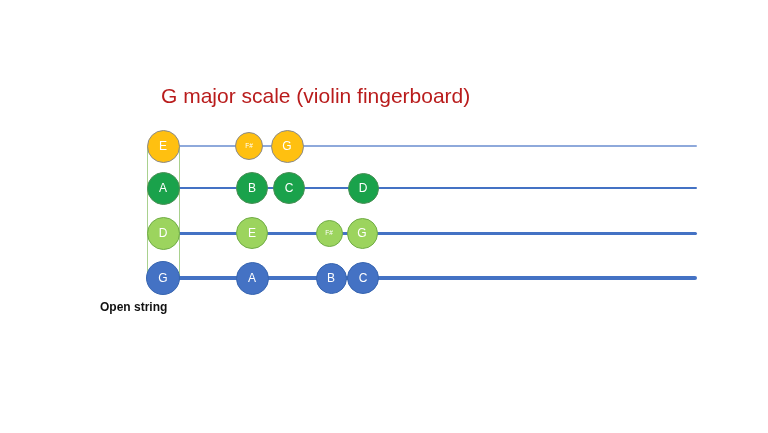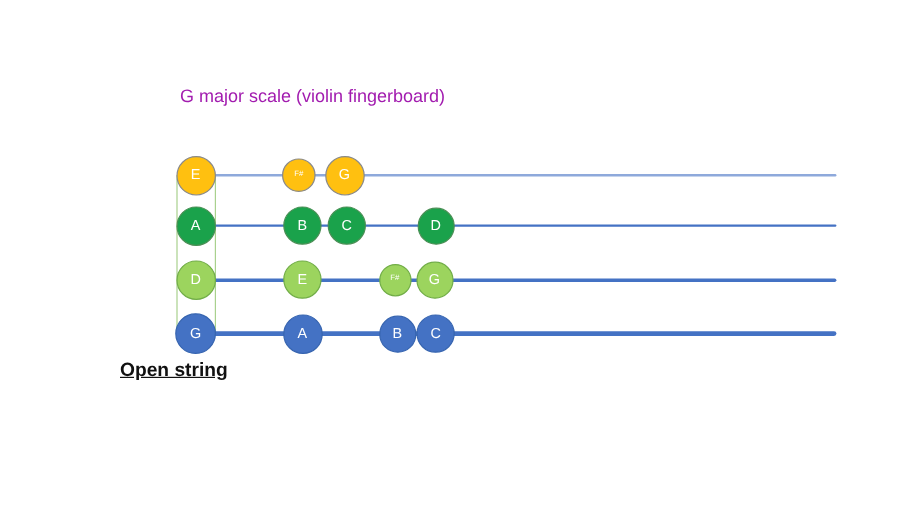--- a/index.html
+++ b/index.html
@@ -14,36 +14,35 @@
   .slide {
     position: relative;
     width: 768px;
     height: 433px;
     background: #ffffff;
   }
   .title {
     position: absolute;
     left: 146px;
     top: 69px;
-    margin: 4px;
-    font-size: 15px;
+    margin: 15px;
+    font-size: 21px;
     font-weight: 400;
     line-height: 1.1;
-    color: #a21caf;
+    color: #b91c1c;
     white-space: nowrap;
   }
   .open-string-label {
     position: absolute;
     left: 100px;
     top: 300px;
-    font-size: 16px;
+    font-size: 12px;
     font-weight: 700;
     color: #111111;
     white-space: nowrap;
-    text-decoration: underline;
   }
   .board {
     position: absolute;
     left: 0;
     top: 0;
     width: 768px;
     height: 433px;
   }
   .obox {
     position: absolute;

